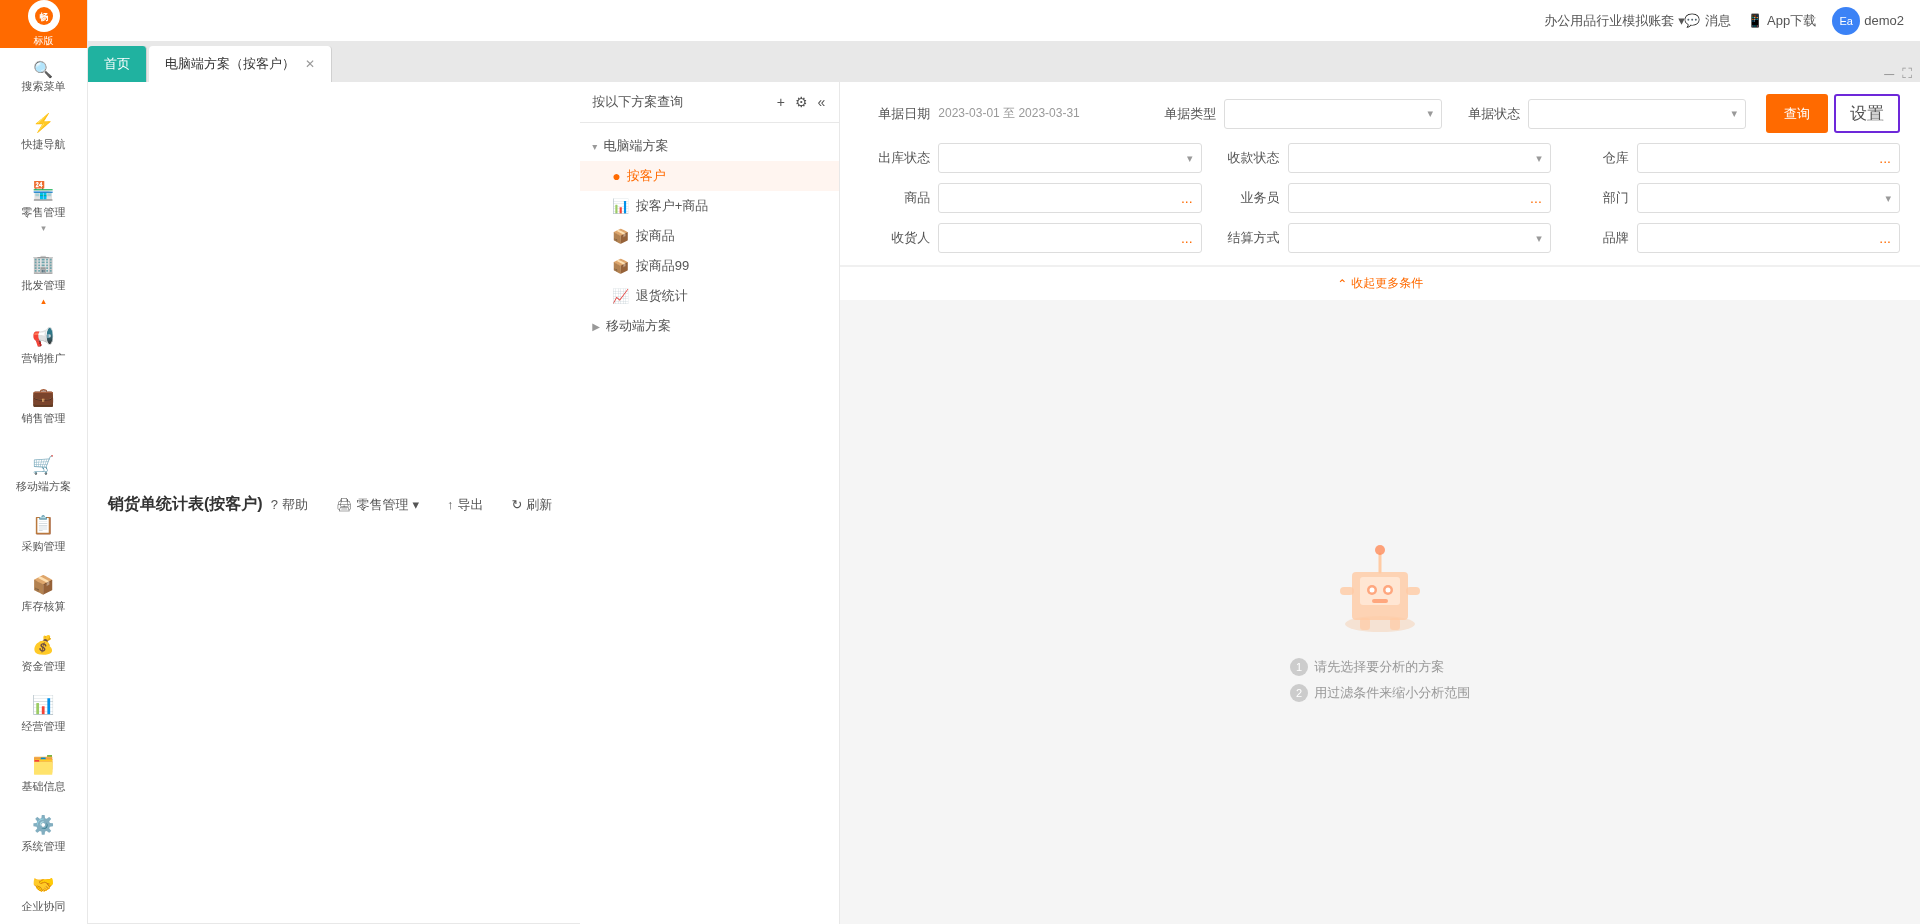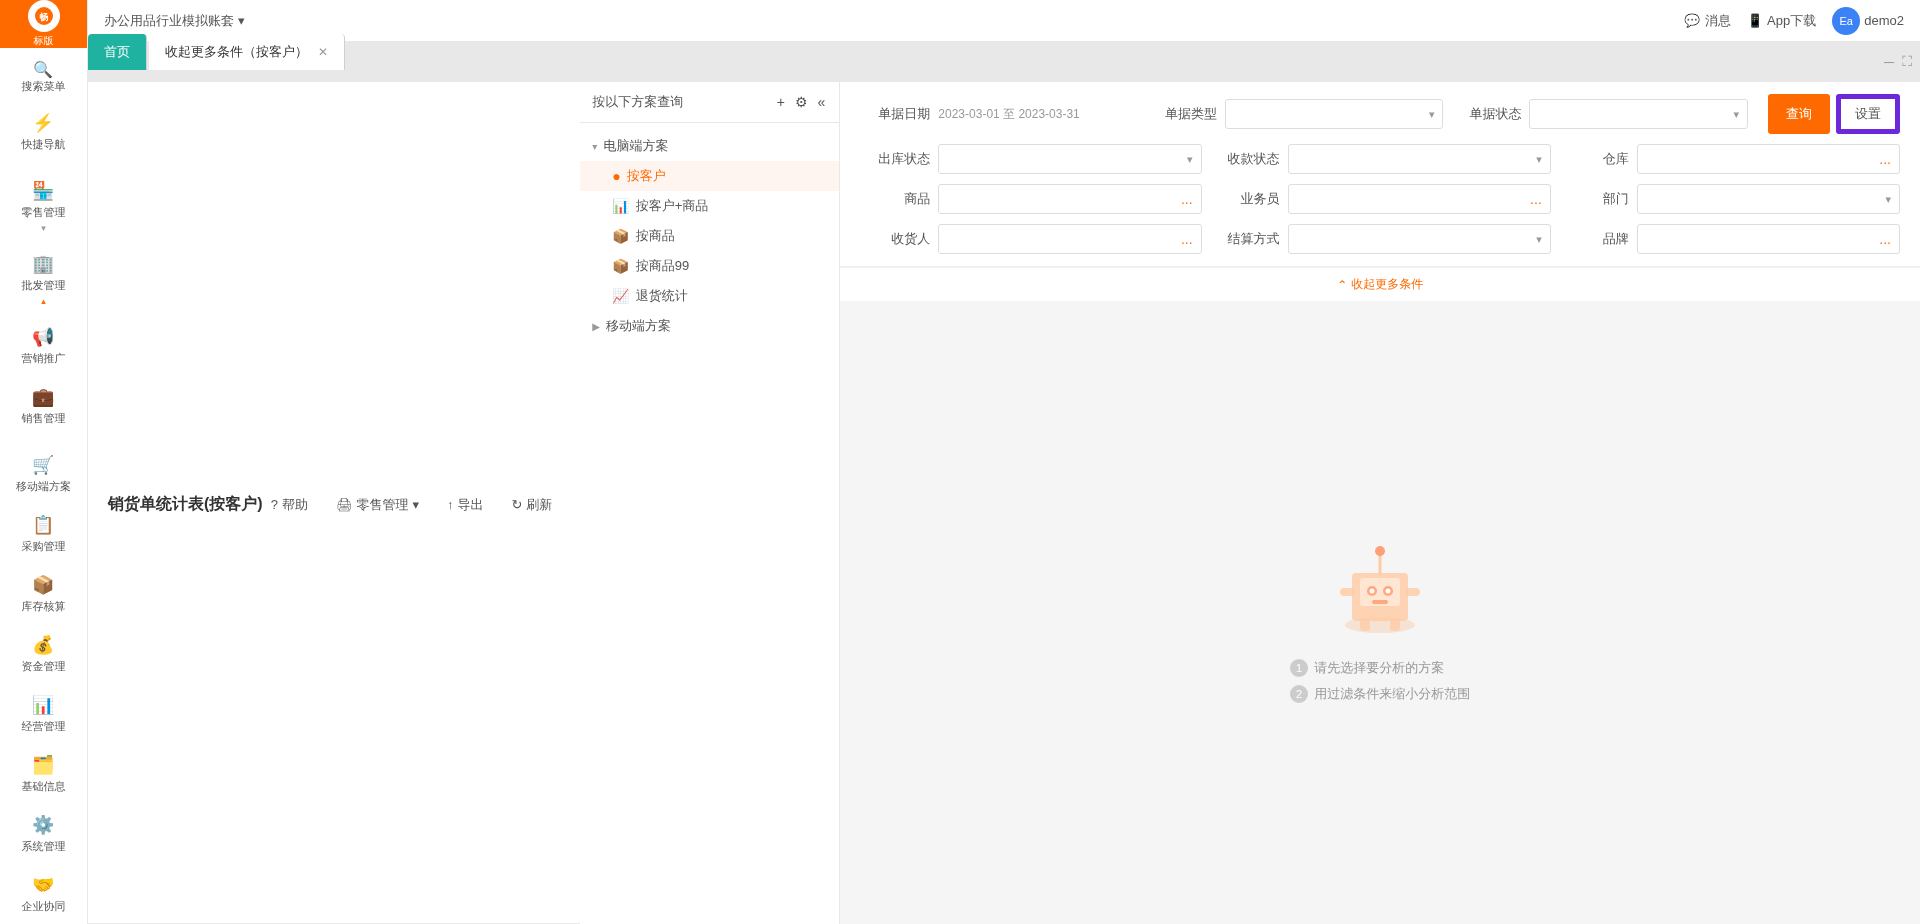--- a/index.html
+++ b/index.html
@@ -13,29 +13,29 @@
     .sidebar-item { width: 88px; padding: 10px 4px; display: flex; flex-direction: column; align-items: center; cursor: pointer; color: #555; font-size: 12px; gap: 3px; }
     .sidebar-item .s-icon { font-size: 18px; }
     .sidebar-search { font-size: 11px; color: #555; padding: 12px 0 8px; cursor: pointer; width: 88px; text-align: center; }
     .sidebar-nav-label { font-size: 11px; color: #555; }
     .sidebar-divider { width: 60px; height: 1px; background: #e8e8e8; margin: 4px 0; }
 
     
     .main-area { flex: 1; display: flex; flex-direction: column; overflow: hidden; }
 
     
-    .topbar { height: 42px; background: #fff; display: flex; align-items: center; padding: 0 16px; border-bottom: 1px solid #e8e8e8; justify-content: space-between; flex-shrink: 0; }
+    .topbar { height: 42px; background: #fff; display: flex; align-items: center; padding: 0 16px; border-bottom: 1px solid #e8e8e8; justify-content: flex-end; flex-shrink: 0; }
     .topbar-left { display: flex; align-items: center; gap: 8px; color: #555; font-size: 13px; }
     .topbar-selector { display: flex; align-items: center; gap: 4px; color: #555; cursor: pointer; }
     .topbar-right { display: flex; align-items: center; gap: 16px; }
     .topbar-right-item { display: flex; align-items: center; gap: 4px; color: #555; cursor: pointer; font-size: 13px; }
     .avatar { width: 28px; height: 28px; border-radius: 50%; background: #3b82f6; display: flex; align-items: center; justify-content: center; color: #fff; font-size: 11px; overflow: hidden; }
 
     
-    .tabbar { height: 40px; background: #e8e8e8; display: flex; align-items: flex-end; padding: 12px 0; flex-shrink: 0; }
+    .tabbar { height: 40px; background: #e8e8e8; display: flex; align-items: flex-end; padding: 0 0; flex-shrink: 0; }
     .tab { height: 34px; padding: 0 16px; display: flex; align-items: center; gap: 6px; cursor: pointer; background: #e0e0e0; border-right: 1px solid #d0d0d0; font-size: 13px; color: #555; border-radius: 4px 4px 0 0; margin-right: 2px; }
     .tab.active { background: #fff; color: #333; font-weight: 500; height: 36px; }
     .tab .tab-close { color: #999; font-size: 12px; cursor: pointer; margin-left: 4px; }
     .tab-home { background: #20b2a0; color: #fff; }
     .tab-home.active { background: #20b2a0; color: #fff; }
 
     
     .page-container { flex: 1; background: #4c1d95; overflow-y: auto; display: flex; flex-direction: row; }
 
     
@@ -76,21 +76,21 @@
     .panel-tree { padding: 8px 0; }
     .tree-group { }
     .tree-group-header { padding: 6px 12px; display: flex; align-items: center; gap: 6px; cursor: pointer; color: #555; font-size: 13px; }
     .tree-arrow { font-size: 10px; color: #999; }
     .tree-item { padding: 6px 12px 6px 32px; display: flex; align-items: center; gap: 6px; cursor: pointer; font-size: 13px; color: #555; }
     .tree-item.active { color: #ff6a00; background: #fff5f0; }
     .tree-item-icon { font-size: 14px; }
 
     
     .btn-primary { background: #ff6a00; color: #fff; border: none; border-radius: 3px; padding: 6px 18px; font-size: 13px; cursor: pointer; }
-    .btn-secondary { background: #fff; color: #555; border: 5px solid #6d28d9; border-radius: 3px; padding: 6px 14px; font-size: 13px; cursor: pointer; }
+    .btn-secondary { background: #fff; color: #555; border: 2px solid #6d28d9; border-radius: 3px; padding: 6px 14px; font-size: 17px; cursor: pointer; }
 
     
     ::-webkit-scrollbar { width: 6px; height: 6px; }
     ::-webkit-scrollbar-track { background: #f1f1f1; }
     ::-webkit-scrollbar-thumb { background: #ccc; border-radius: 3px; }
 
     .full-layout { display: flex; flex: 1; overflow: hidden; }
     .right-section { flex: 1; display: flex; flex-direction: column; overflow: hidden; justify-content: space-between; }
     .action-panel { padding: 10px 12px; display: flex; flex-direction: column; gap: 6px; border-left: 1px solid #f0f0f0; flex-shrink: 0; width: 80px; }
   </style>
@@ -211,21 +211,21 @@
         <span>demo2</span>
       </div>
     </div>
   </div>
 
   <div class="tabbar">
     <div class="tab tab-home active">
       <span>首页</span>
     </div>
     <div class="tab active">
-      <span>收起更多条件（按客户）</span>
+      <span>电脑端方案（按客户）</span>
       <span class="tab-close">✕</span>
     </div>
     <div style="margin-left:auto;display:flex;align-items:center;padding:0 8px;gap:8px;">
       <span style="color:#999;cursor:pointer;font-size:14px;">─</span>
       <span style="color:#999;cursor:pointer;font-size:14px;">⛶</span>
     </div>
   </div>
 
   <div class="page-container">
 

